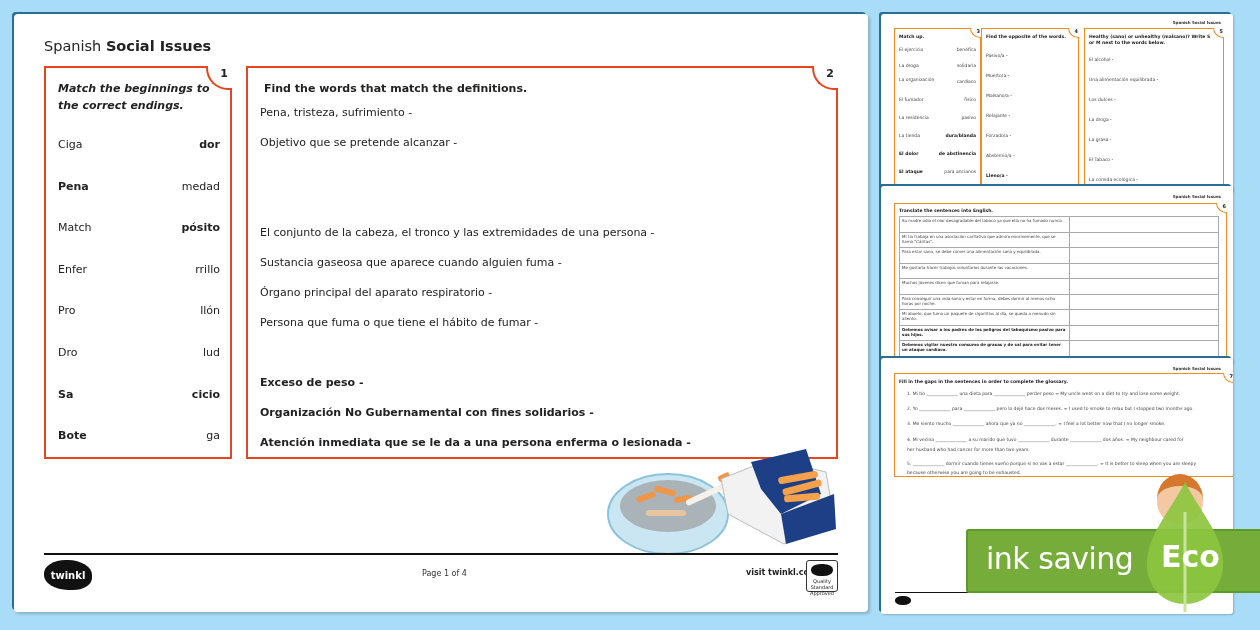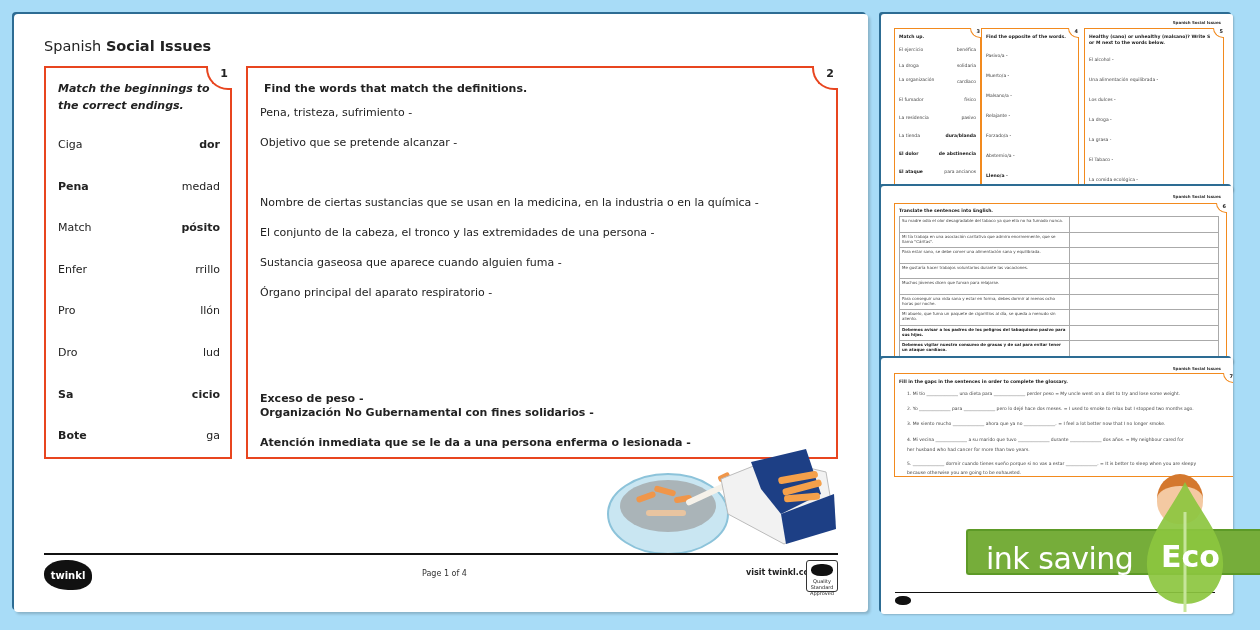--- a/index.html
+++ b/index.html
@@ -87,21 +87,21 @@
   .t3-footer-line { position: absolute; left: 14px; top: 234px; width: 320px; height: 1px; background: #111; }
   .t3-logo { position: absolute; left: 14px; top: 238px; width: 16px; height: 9px; background:#111; border-radius: 45%; }
   .boy {
     position: absolute; left: 1157px; top: 474px; width: 46px; height: 50px;
     background: #f4c9a2; border-radius: 50% 50% 45% 45%;
     border-top: 12px solid #d4782e;
   }
 
   
   .eco-banner {
-    position: absolute; left: 966px; top: 529px; width: 294px; height: 46px;
+    position: absolute; left: 966px; top: 529px; width: 294px; height: 64px;
     background: #76ad3a; border: 2px solid #5d9a27; border-right: none;
     border-radius: 3px 0 0 3px;
   }
   .eco-text {
     position: absolute; left: 18px; top: 10px; font-size: 30px; color: #fff; font-family: "DejaVu Sans", sans-serif;
     letter-spacing: -0.5px;
   }
   .leaf {
     position: absolute; left: 1145px; top: 482px; width: 80px; height: 130px;
   }
@@ -153,25 +153,25 @@
         <span class="bold">Bote</span>
         <span>ga</span>
       </div>
   </div>
 
   <div class="panel panel2">
     <div class="num-badge">2</div>
     <div class="instr">Find the words that match the definitions.</div>
     <div class="def-row" style="top:38px">Pena, tristeza, sufrimiento -</div>
     <div class="def-row" style="top:68px">Objetivo que se pretende alcanzar -</div>
-    <div class="def-row" style="top:128px">Nombre de ciertas sustancias que se usan en la medicina, en la industria o en la química -</div>
     <div class="def-row" style="top:158px">El conjunto de la cabeza, el tronco y las extremidades de una persona -</div>
     <div class="def-row" style="top:188px">Sustancia gaseosa que aparece cuando alguien fuma -</div>
     <div class="def-row" style="top:218px">Órgano principal del aparato respiratorio -</div>
-    <div class="def-row bold" style="top:324px">Exceso de peso -</div>
+    <div class="def-row" style="top:248px">Persona que fuma o que tiene el hábito de fumar -</div>
+    <div class="def-row bold" style="top:308px">Exceso de peso -</div>
     <div class="def-row bold" style="top:338px">Organización No Gubernamental con fines solidarios -</div>
     <div class="def-row bold" style="top:368px">Atención inmediata que se le da a una persona enferma o lesionada -</div>
   </div>
 
   <svg class="illustration" viewBox="0 0 240 115">
     <ellipse cx="62" cy="70" rx="60" ry="40" fill="#c9e6f2" stroke="#8cc3da" stroke-width="2"></ellipse>
     <ellipse cx="62" cy="62" rx="48" ry="26" fill="#aab4b8"></ellipse>
     <rect x="30" y="50" width="20" height="6" rx="3" fill="#f0964a" transform="rotate(-20 40 53)"></rect>
     <rect x="48" y="44" width="22" height="6" rx="3" fill="#f0964a" transform="rotate(15 59 47)"></rect>
     <rect x="68" y="52" width="18" height="6" rx="3" fill="#f0964a" transform="rotate(-10 77 55)"></rect>

